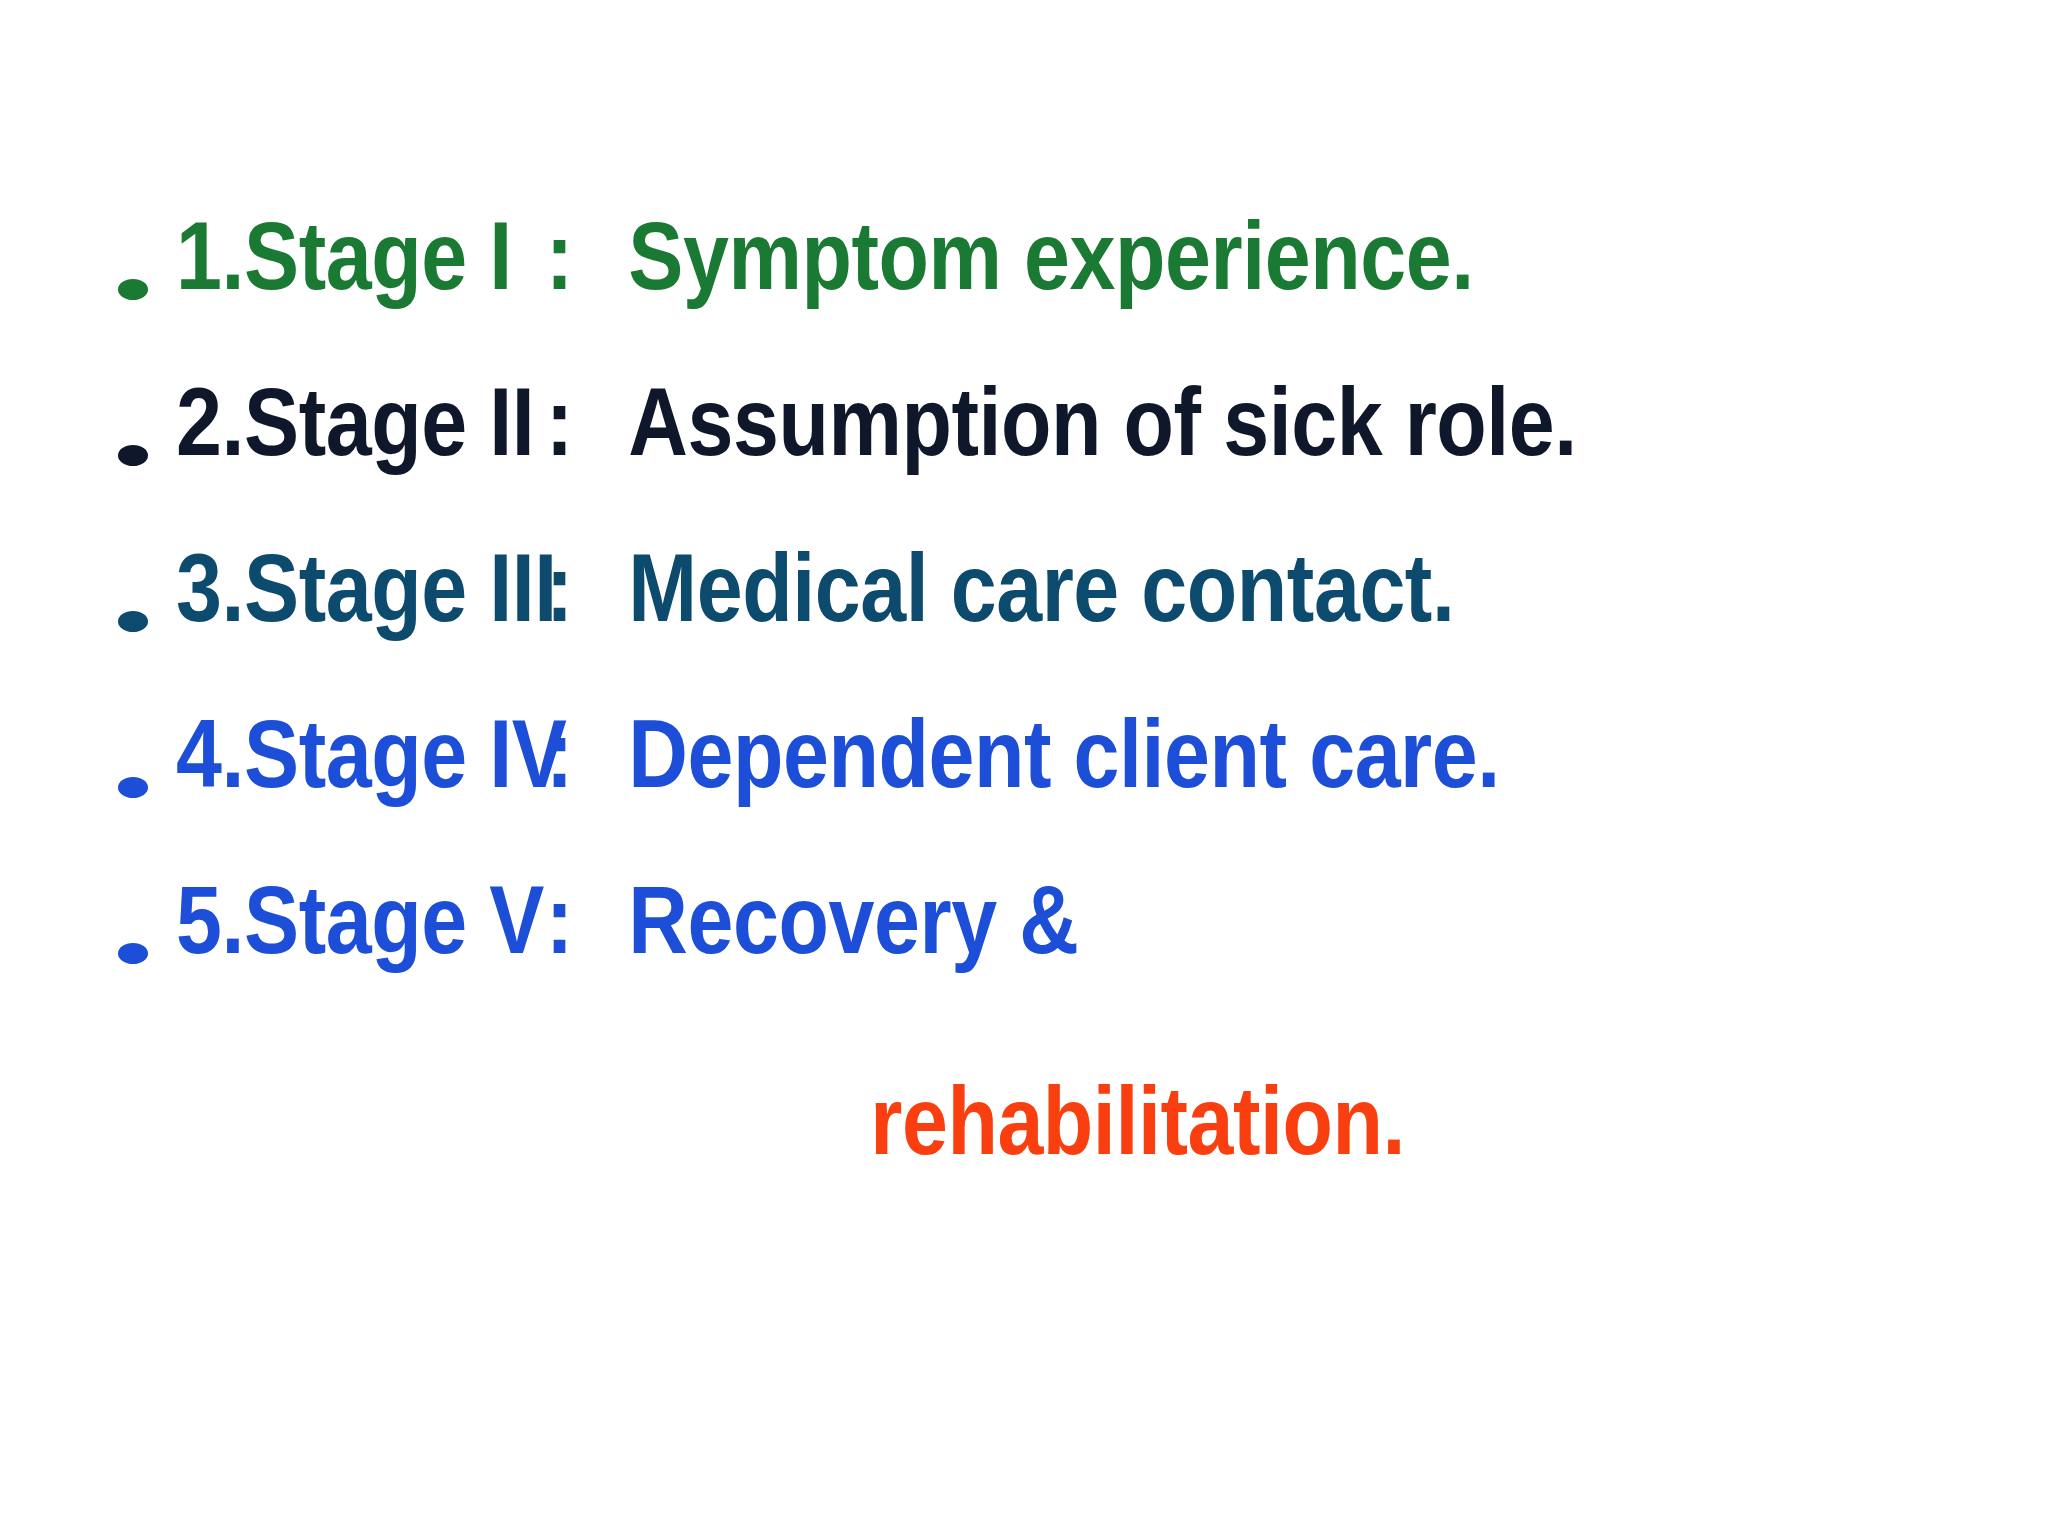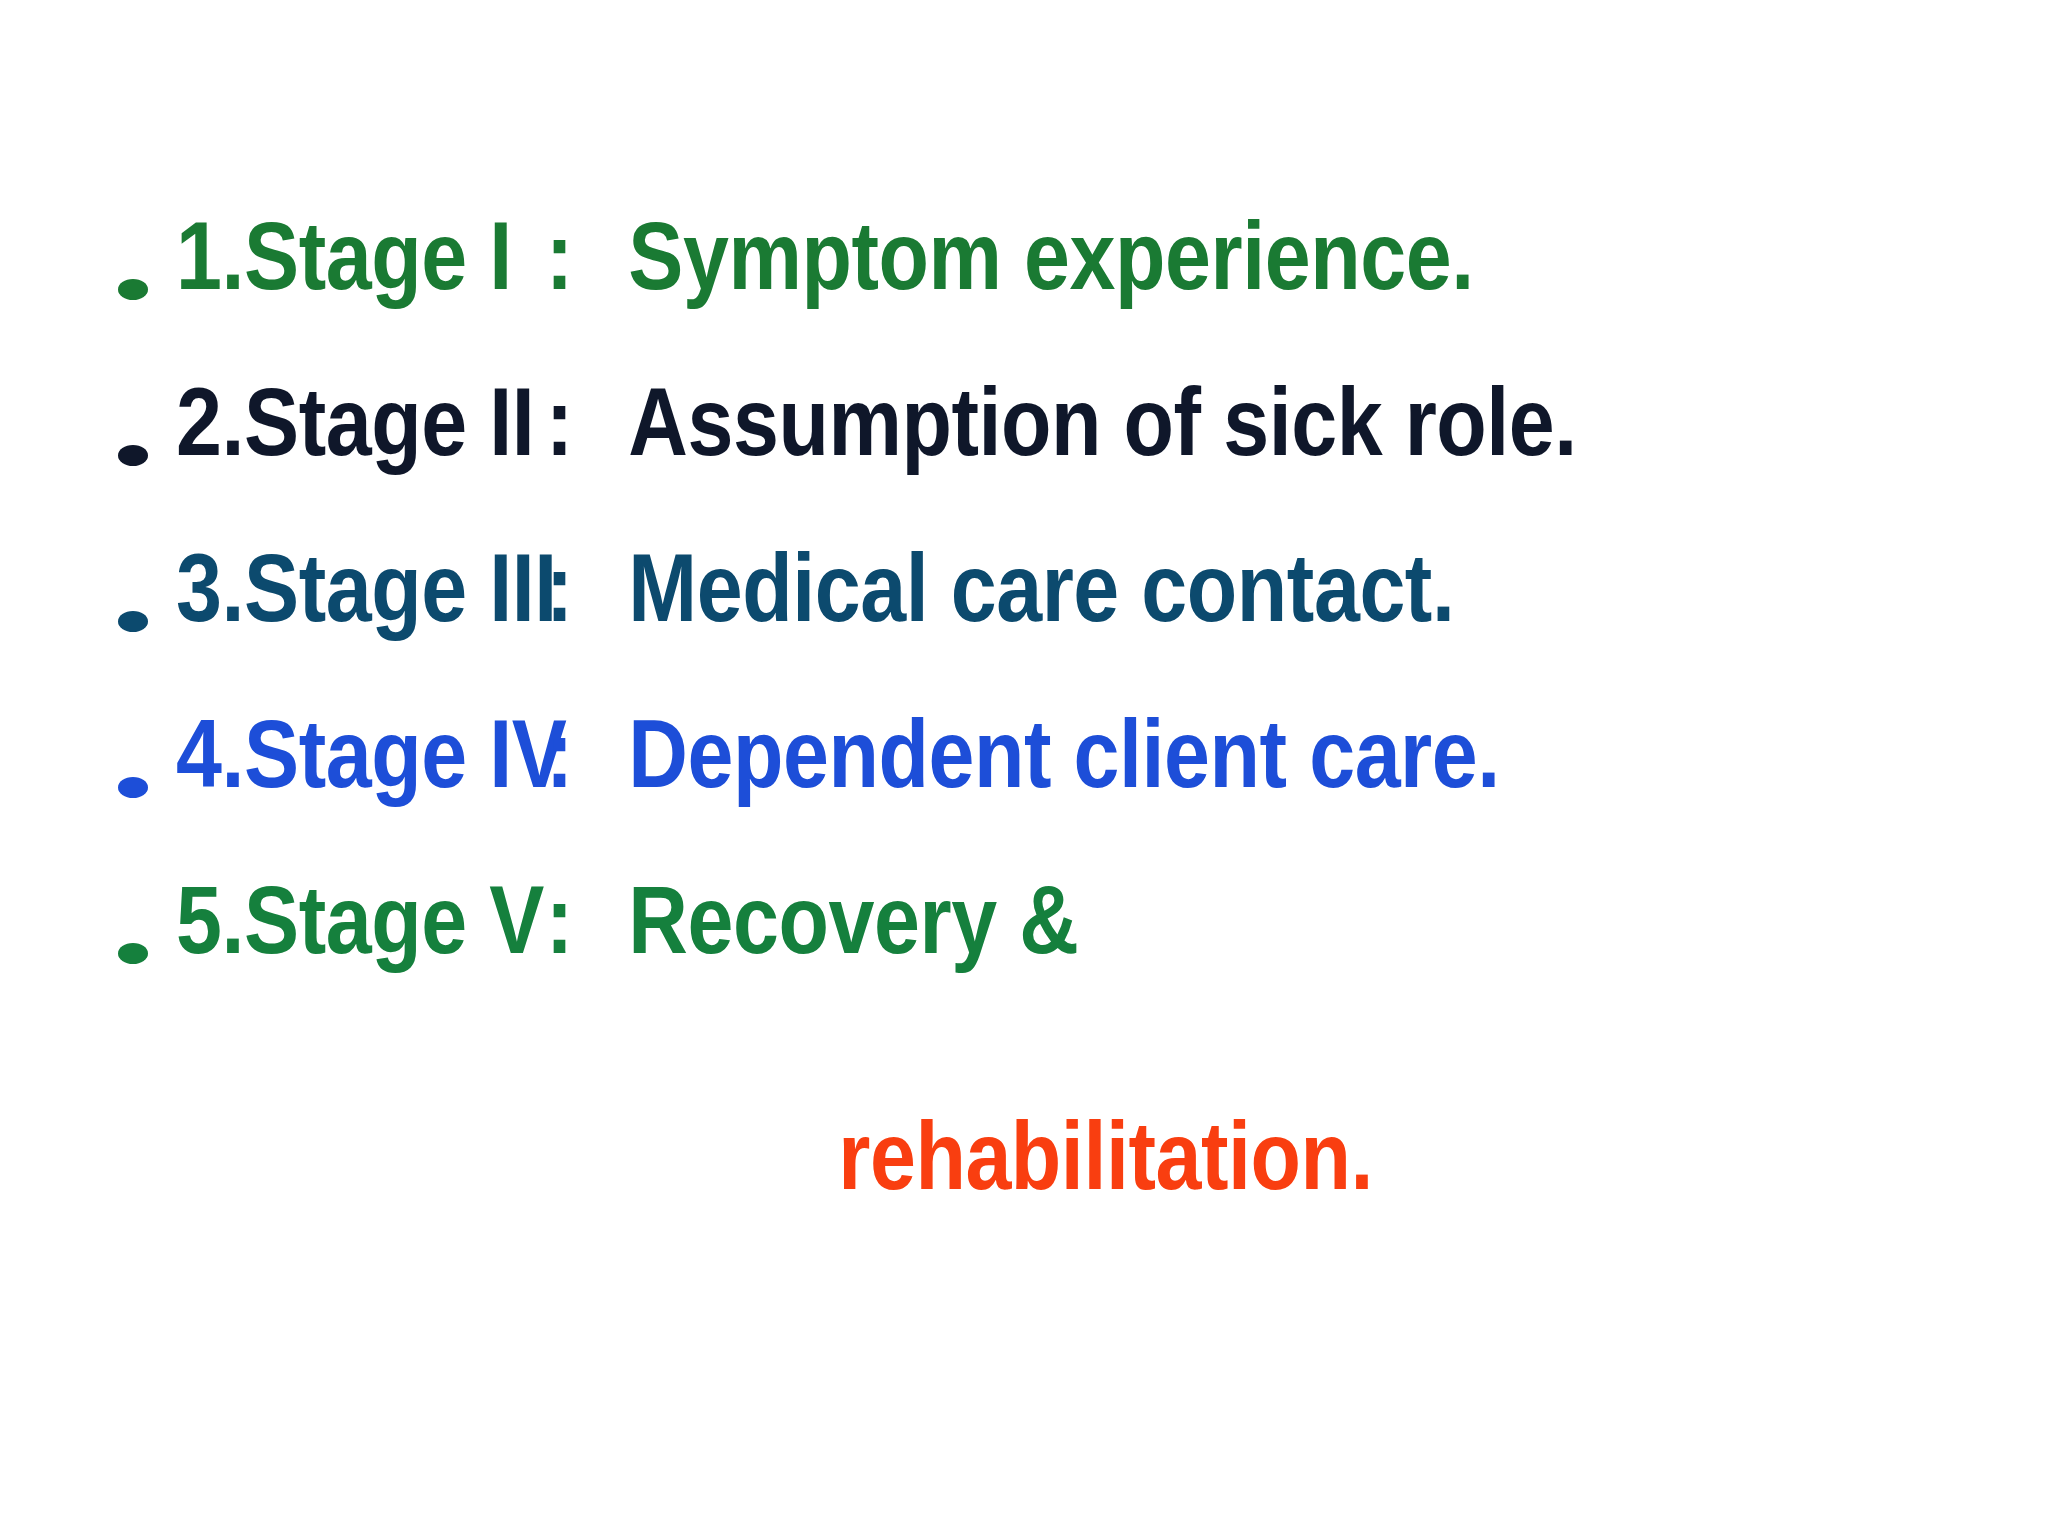--- a/index.html
+++ b/index.html
@@ -81,21 +81,22 @@
     flex: 0 0 auto;
   }
 
   
   .cont-line {
     display: flex;
     height: 166px;
     padding-left: 118px;
     box-sizing: border-box;
     white-space: nowrap;
-    align-items: flex-end;
+    align-items: center;
+    margin-left: 32px;
   }
 
   .cont-spacer {
     flex: 0 0 auto;
     width: 58px;
   }
 
   .cont-text {
     font-weight: bold;
     font-size: 96px;
@@ -143,21 +144,21 @@
 
     <div class="bullet-line" style="color:#1d4ed8">
       <span class="bullet-marker"></span>
       <span class="line-text">
         <span class="stage-label">4.Stage IV</span>
         <span class="colon">:</span>
         <span class="stage-desc">Dependent client care.</span>
       </span>
     </div>
 
-    <div class="bullet-line" style="color:#15803d">
+    <div class="bullet-line" style="color:#1d4ed8">
       <span class="bullet-marker"></span>
       <span class="line-text">
         <span class="stage-label">5.Stage V</span>
         <span class="colon">:</span>
         <span class="stage-desc">Recovery &amp;</span>
       </span>
     </div>
 
     <div class="cont-line" style="color:#F93E10">
       <span class="cont-spacer"></span>

